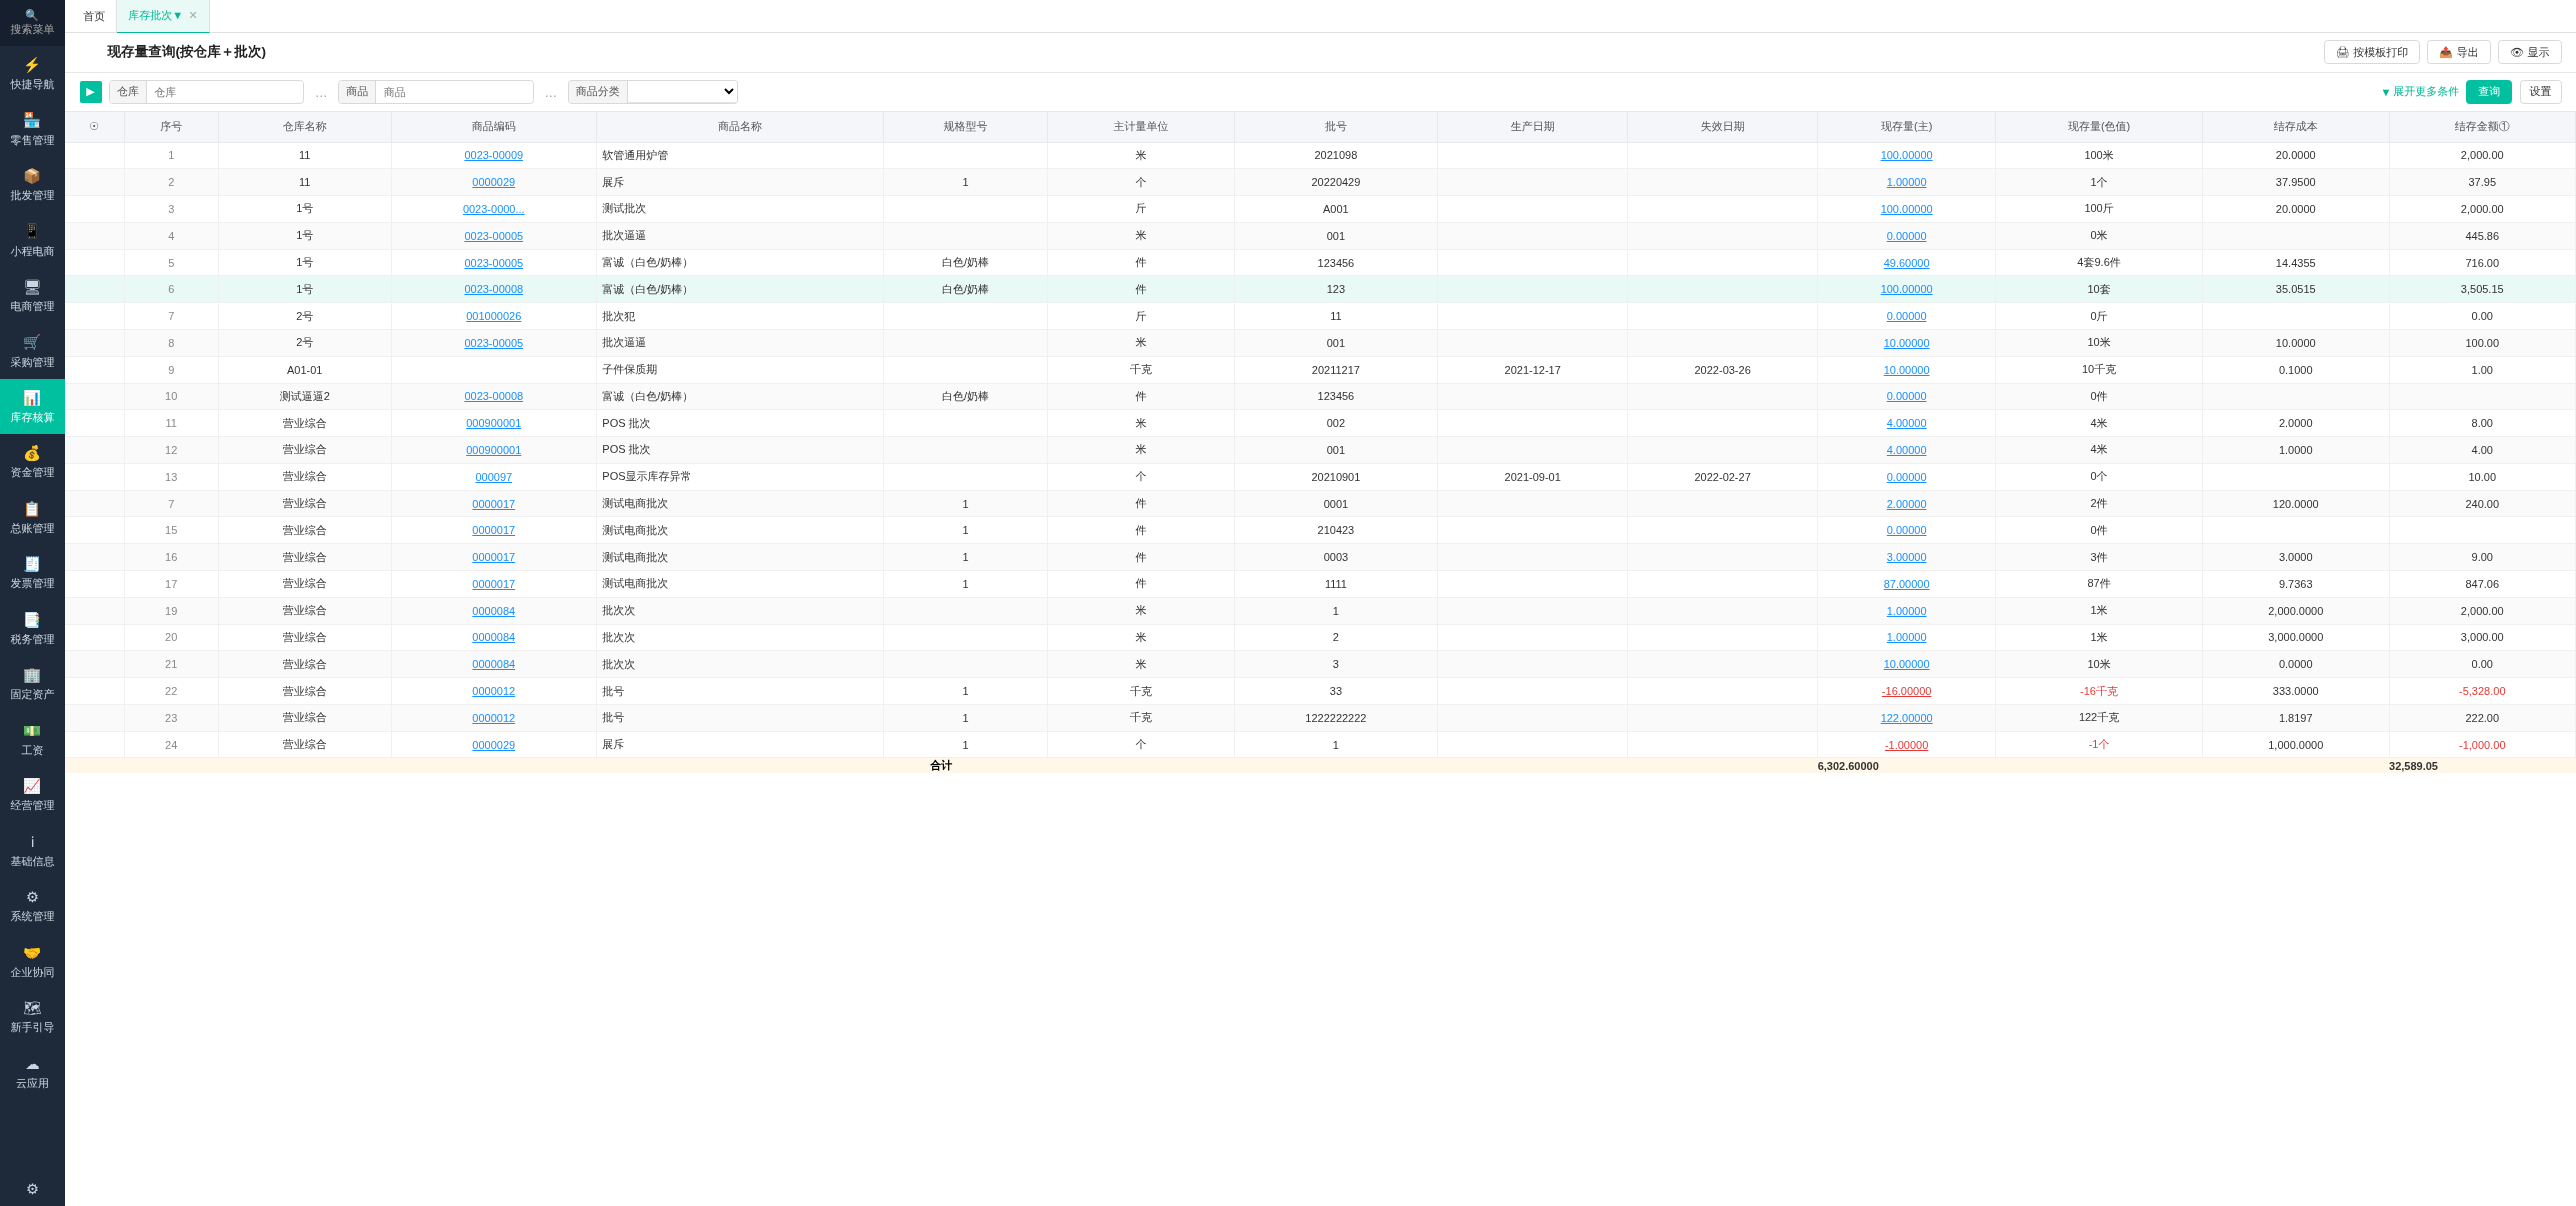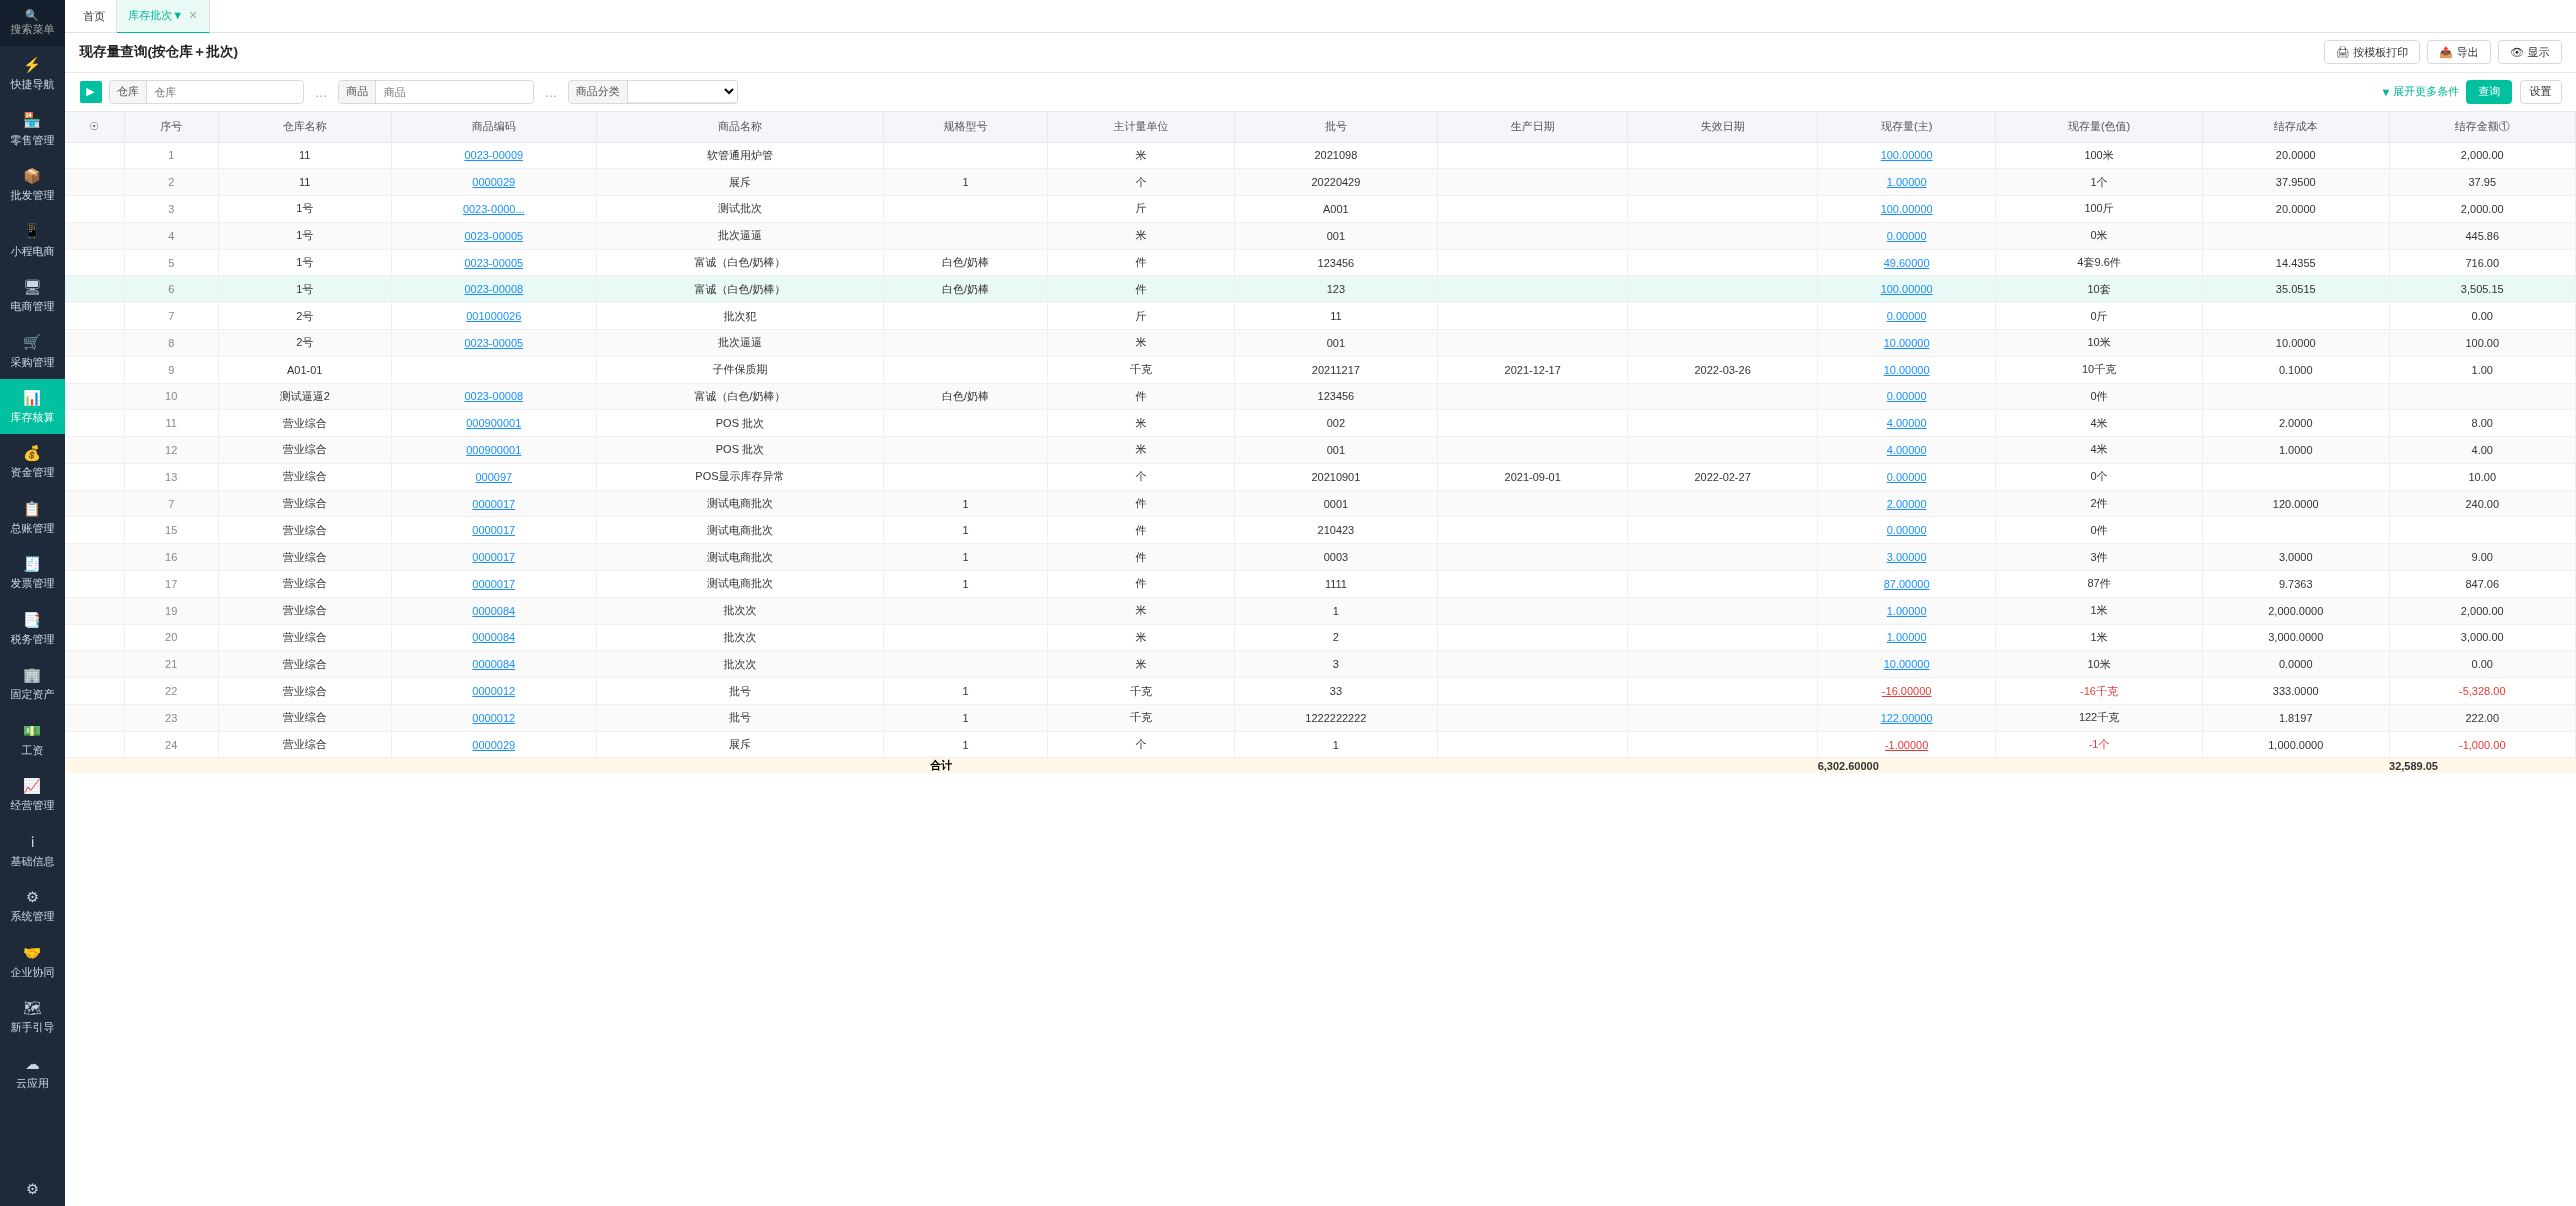--- a/index.html
+++ b/index.html
@@ -103,20 +103,21 @@
       justify-content: space-between;
       background: #fff;
       padding: 7.2px 14.5px;
       border-bottom: 0.9px solid #e8e8e8;
       flex-shrink: 0;
     }
     .page-title {
       font-size: 13.6px;
       font-weight: bold;
       color: #222;
+      margin-left: 28px;
     }
     .header-actions {
       display: flex;
       gap: 7.2px;
       align-items: center;
     }
     .btn {
       display: inline-flex;
       align-items: center;
       gap: 3.6px;
@@ -259,21 +260,21 @@
     tbody td {
       padding: 5.4px 5.4px;
       text-align: center;
       border-bottom: 0.9px solid #f0f0f0;
       border-right: 0.9px solid #f0f0f0;
       white-space: nowrap;
       color: #333;
     }
     td.link-cell { color: #1890ff; cursor: pointer; text-decoration: underline; margin-left: 36px; }
     td.red-cell { color: #e53935; }
-    td.left-align { text-align: center; }
+    td.left-align { text-align: left; }
     .row-num { color: #888; }
 
     
     .table-footer {
       background: #fff8e8;
       font-weight: bold;
     }
     .table-footer td {
       background: #fff8e8;
       border-top: 1.8px solid #e0c070;

